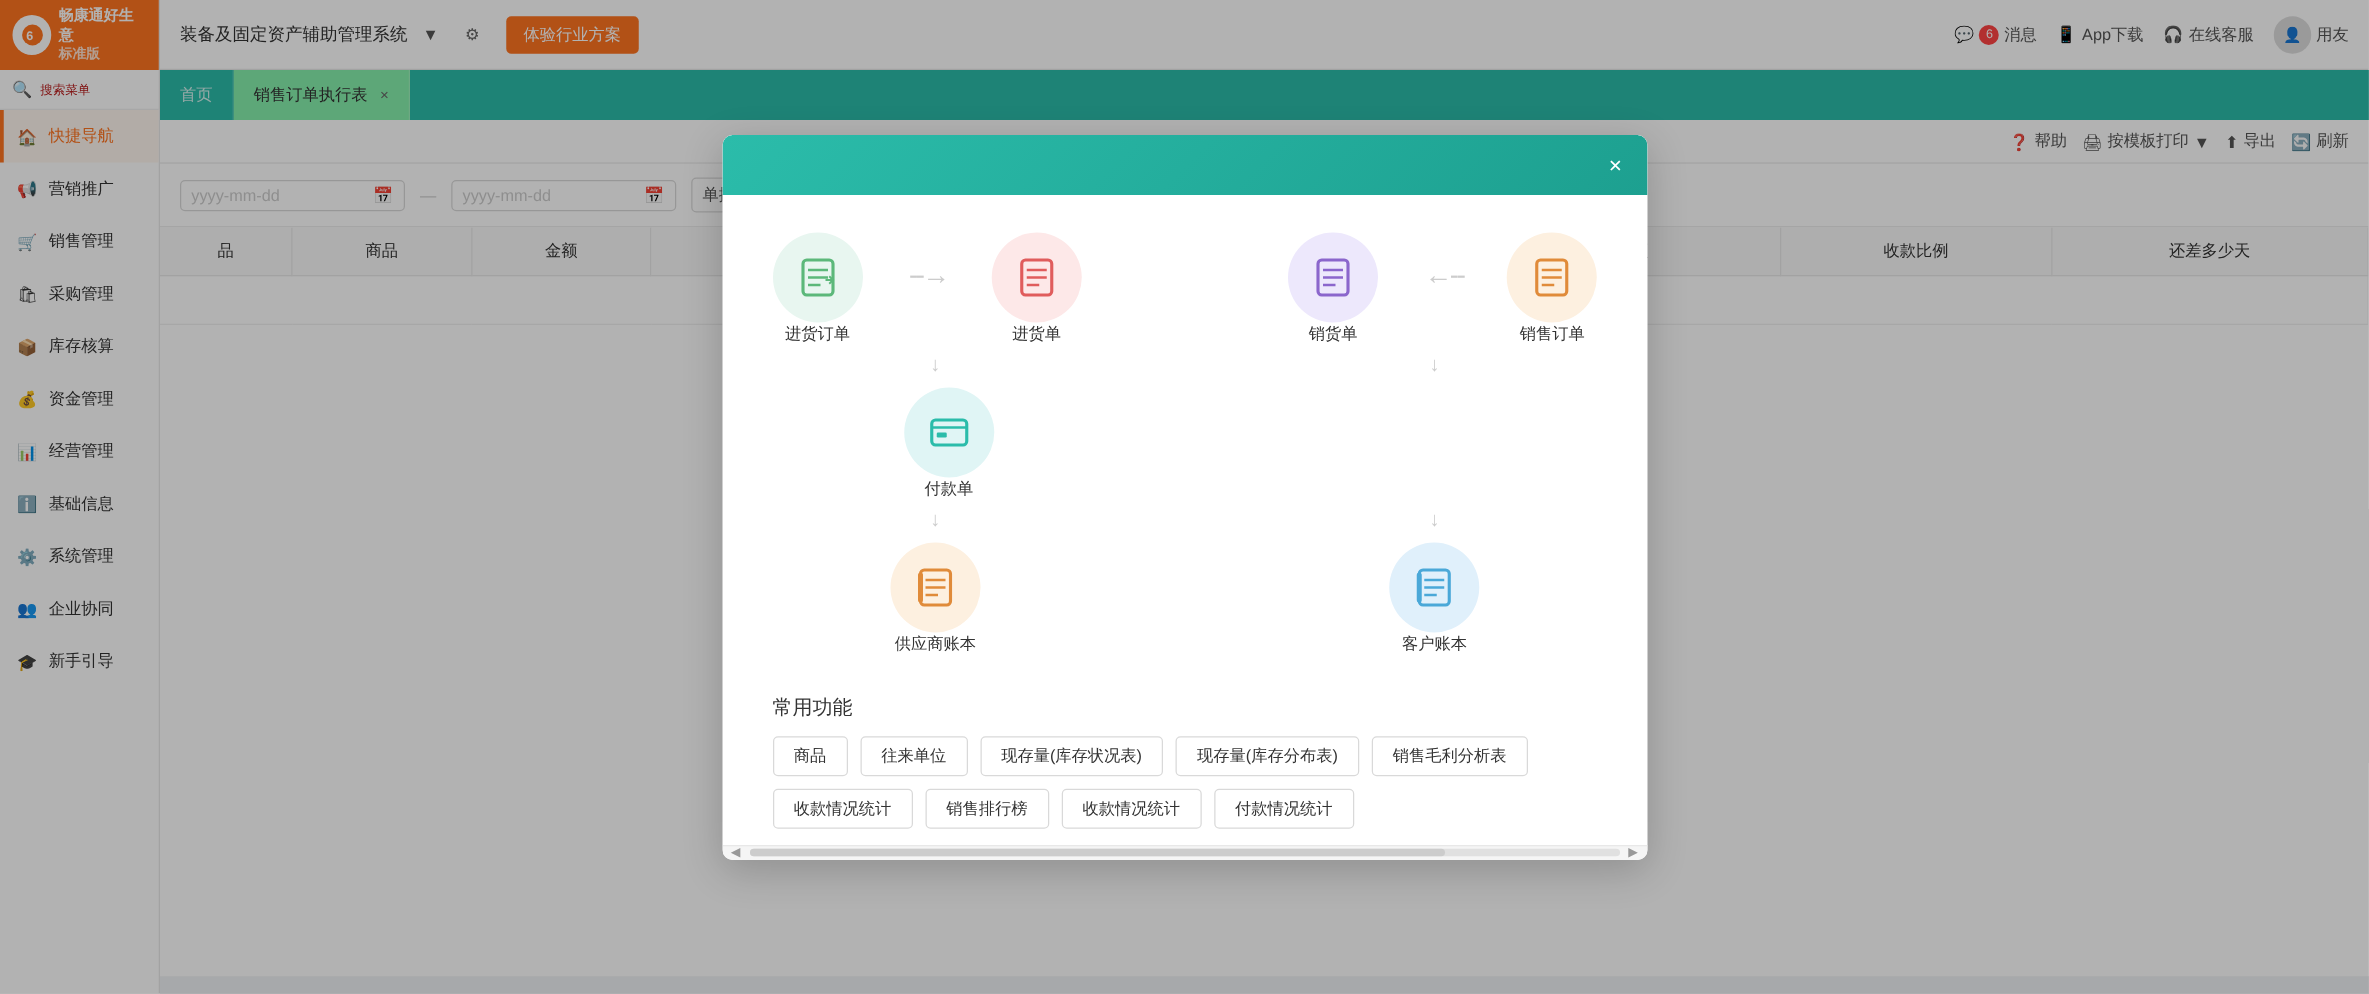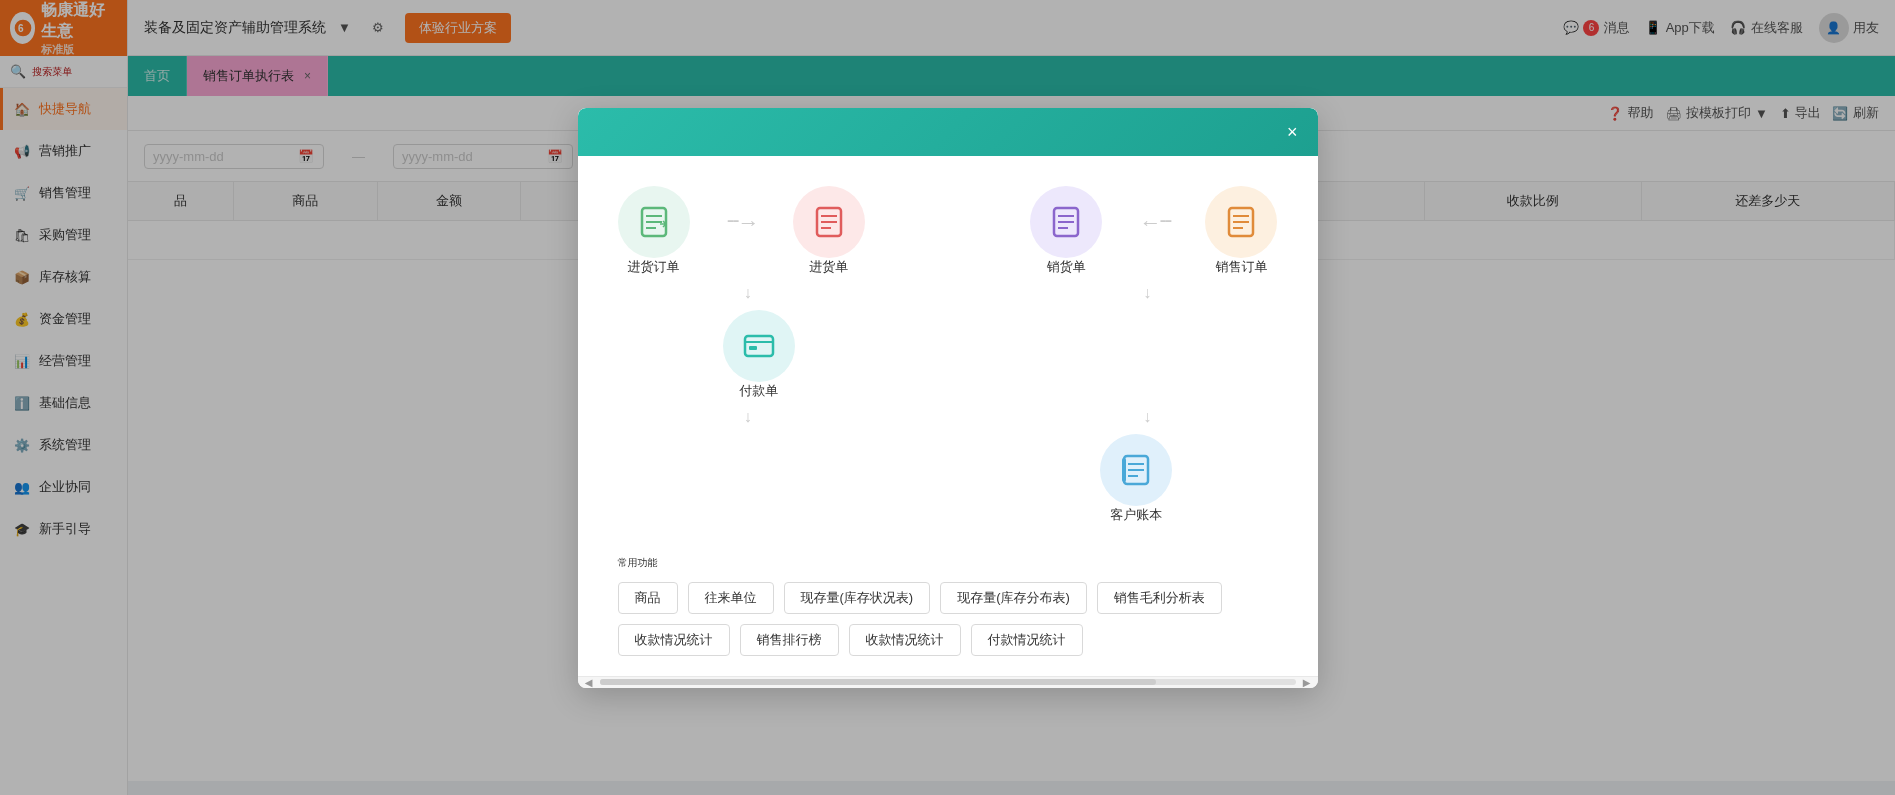--- a/index.html
+++ b/index.html
@@ -49,21 +49,21 @@
 
     
     .tab-bar {
       position: fixed; left: 128px; top: 56px; right: 0; height: 40px;
       background: #2bbcaa; display: flex; align-items: flex-start; z-index: 98; padding: 0 0;
     }
     .tab-item {
       height: 40px; padding: 0 16px; display: flex; align-items: center; cursor: pointer;
       font-size: 13px; color: rgba(255,255,255,0.8); gap: 6px; border-right: 1px solid rgba(255,255,255,0.2);
     }
-    .tab-item.active { background: #f9a8d4; color: #333; }
+    .tab-item.active { background: #86efac; color: #333; }
     .tab-item.home { font-weight: 500; }
     .tab-close { font-size: 12px; color: #666; margin-left: 4px; cursor: pointer; }
 
     
     .main {
       position: fixed; left: 128px; top: 96px; right: 0; bottom: 0;
       background: #f0f2f5; overflow: hidden;
     }
 
     
@@ -78,21 +78,21 @@
       background: #ff7420; color: #fff; border: none; border-radius: 4px;
       padding: 5px 16px; cursor: pointer; font-size: 13px;
     }
     .toolbar-btn-secondary {
       background: #fff; color: #666; border: 1px solid #d9d9d9; border-radius: 4px;
       padding: 5px 12px; cursor: pointer; font-size: 13px;
     }
 
     
     .filter-bar {
-      background: #fff; padding: 10px 16px; display: flex; align-items: center; gap: 28px;
+      background: #fff; padding: 10px 16px; display: flex; align-items: center; gap: 12px;
       border-bottom: 1px solid #e8e8e8;
     }
     .filter-input {
       border: 1px solid #d9d9d9; border-radius: 4px; padding: 4px 8px; font-size: 13px;
       width: 180px; color: #999; display: flex; align-items: center; gap: 4px;
     }
     .filter-select {
       border: 1px solid #d9d9d9; border-radius: 4px; padding: 4px 8px; font-size: 13px;
       width: 200px; display: flex; align-items: center; justify-content: space-between; cursor: pointer; color: #555;
     }
@@ -133,21 +133,21 @@
       margin-left: auto; color: #fff; cursor: pointer; font-size: 18px; line-height: 1;
     }
     .popup-body { padding: 30px 40px; overflow-y: auto; max-height: 520px; }
     .flow-circle {
       width: 72px; height: 72px; border-radius: 50%; display: flex; align-items: center;
       justify-content: center; font-size: 28px;
     }
     .flow-label { font-size: 13px; color: #333; text-align: center; }
 
     
-    .func-title { font-size: 10px; color: #333; font-weight: 500; margin-bottom: 12px; }
+    .func-title { font-size: 16px; color: #333; font-weight: 500; margin-bottom: 12px; }
     .func-btns { display: flex; flex-wrap: wrap; gap: 10px; }
     .func-btn {
       border: 1px solid #d9d9d9; border-radius: 4px; padding: 6px 16px;
       background: #fff; color: #333; cursor: pointer; font-size: 13px;
     }
 
     
     .popup-scrollbar {
       height: 12px; background: #f5f5f5; border-top: 1px solid #e8e8e8;
       display: flex; align-items: center; padding: 0 4px; gap: 4px;
@@ -170,21 +170,21 @@
 
 <div class="sidebar">
   <div class="sidebar-logo">
     <div class="sidebar-logo-icon">
       <svg viewBox="0 0 24 24" fill="#ff7420">
           <circle cx="12" cy="12" r="10" fill="#ff7420"></circle>
           <text x="6" y="17" font-size="12" fill="#fff">6</text>
         </svg>
     </div>
     <div style="display:flex;flex-direction:column;line-height:1.3;">
-      <span style="font-size:16px;">畅康通好生意</span>
+      <span style="font-size:12px;">畅康通好生意</span>
       <span style="font-size:11px;opacity:0.8;">标准版</span>
     </div>
   </div>
   <div class="sidebar-search">
     <span>🔍</span>
     <span style="font-size:10px;color:#b91c1c;">搜索菜单</span>
   </div>
   <div class="sidebar-nav">
     <div class="sidebar-item active">
       <span class="sidebar-item-icon">🏠</span>
@@ -437,20 +437,32 @@
         <div style="width:72px;"></div>
         <div style="width:72px; text-align:center; color:#ccc; font-size:16px;">↓</div>
         <div style="flex:0.8;"></div>
         <div style="width:72px; text-align:center; color:#ccc; font-size:16px;">↓</div>
         <div style="width:72px;"></div>
       </div>
 
       <div style="display:flex; align-items:center; justify-content:space-around; margin-bottom:8px;">
         <div style="width:72px;"></div>
 
+        <div class="col-layout">
+          <div class="flow-circle" style="background:#fdf0e0;">
+            <svg width="40" height="40" viewBox="0 0 40 40">
+                <rect x="8" y="6" width="24" height="28" rx="3" fill="none" stroke="#e08b3a" stroke-width="2.5"></rect>
+                <line x1="12" y1="14" x2="28" y2="14" stroke="#e08b3a" stroke-width="2"></line>
+                <line x1="12" y1="20" x2="28" y2="20" stroke="#e08b3a" stroke-width="2"></line>
+                <line x1="12" y1="26" x2="22" y2="26" stroke="#e08b3a" stroke-width="2"></line>
+                <rect x="6" y="8" width="4" height="24" rx="2" fill="#e08b3a"></rect>
+              </svg>
+          </div>
+          <span class="flow-label">供应商账本</span>
+        </div>
         <div style="flex:0.8;"></div>
 
         <div class="col-layout">
           <div class="flow-circle" style="background:#e0f0fb;">
             <svg width="40" height="40" viewBox="0 0 40 40">
                 <rect x="8" y="6" width="24" height="28" rx="3" fill="none" stroke="#4aa8d8" stroke-width="2.5"></rect>
                 <line x1="12" y1="14" x2="28" y2="14" stroke="#4aa8d8" stroke-width="2"></line>
                 <line x1="12" y1="20" x2="28" y2="20" stroke="#4aa8d8" stroke-width="2"></line>
                 <line x1="12" y1="26" x2="22" y2="26" stroke="#4aa8d8" stroke-width="2"></line>
                 <rect x="6" y="8" width="4" height="24" rx="2" fill="#4aa8d8"></rect>

